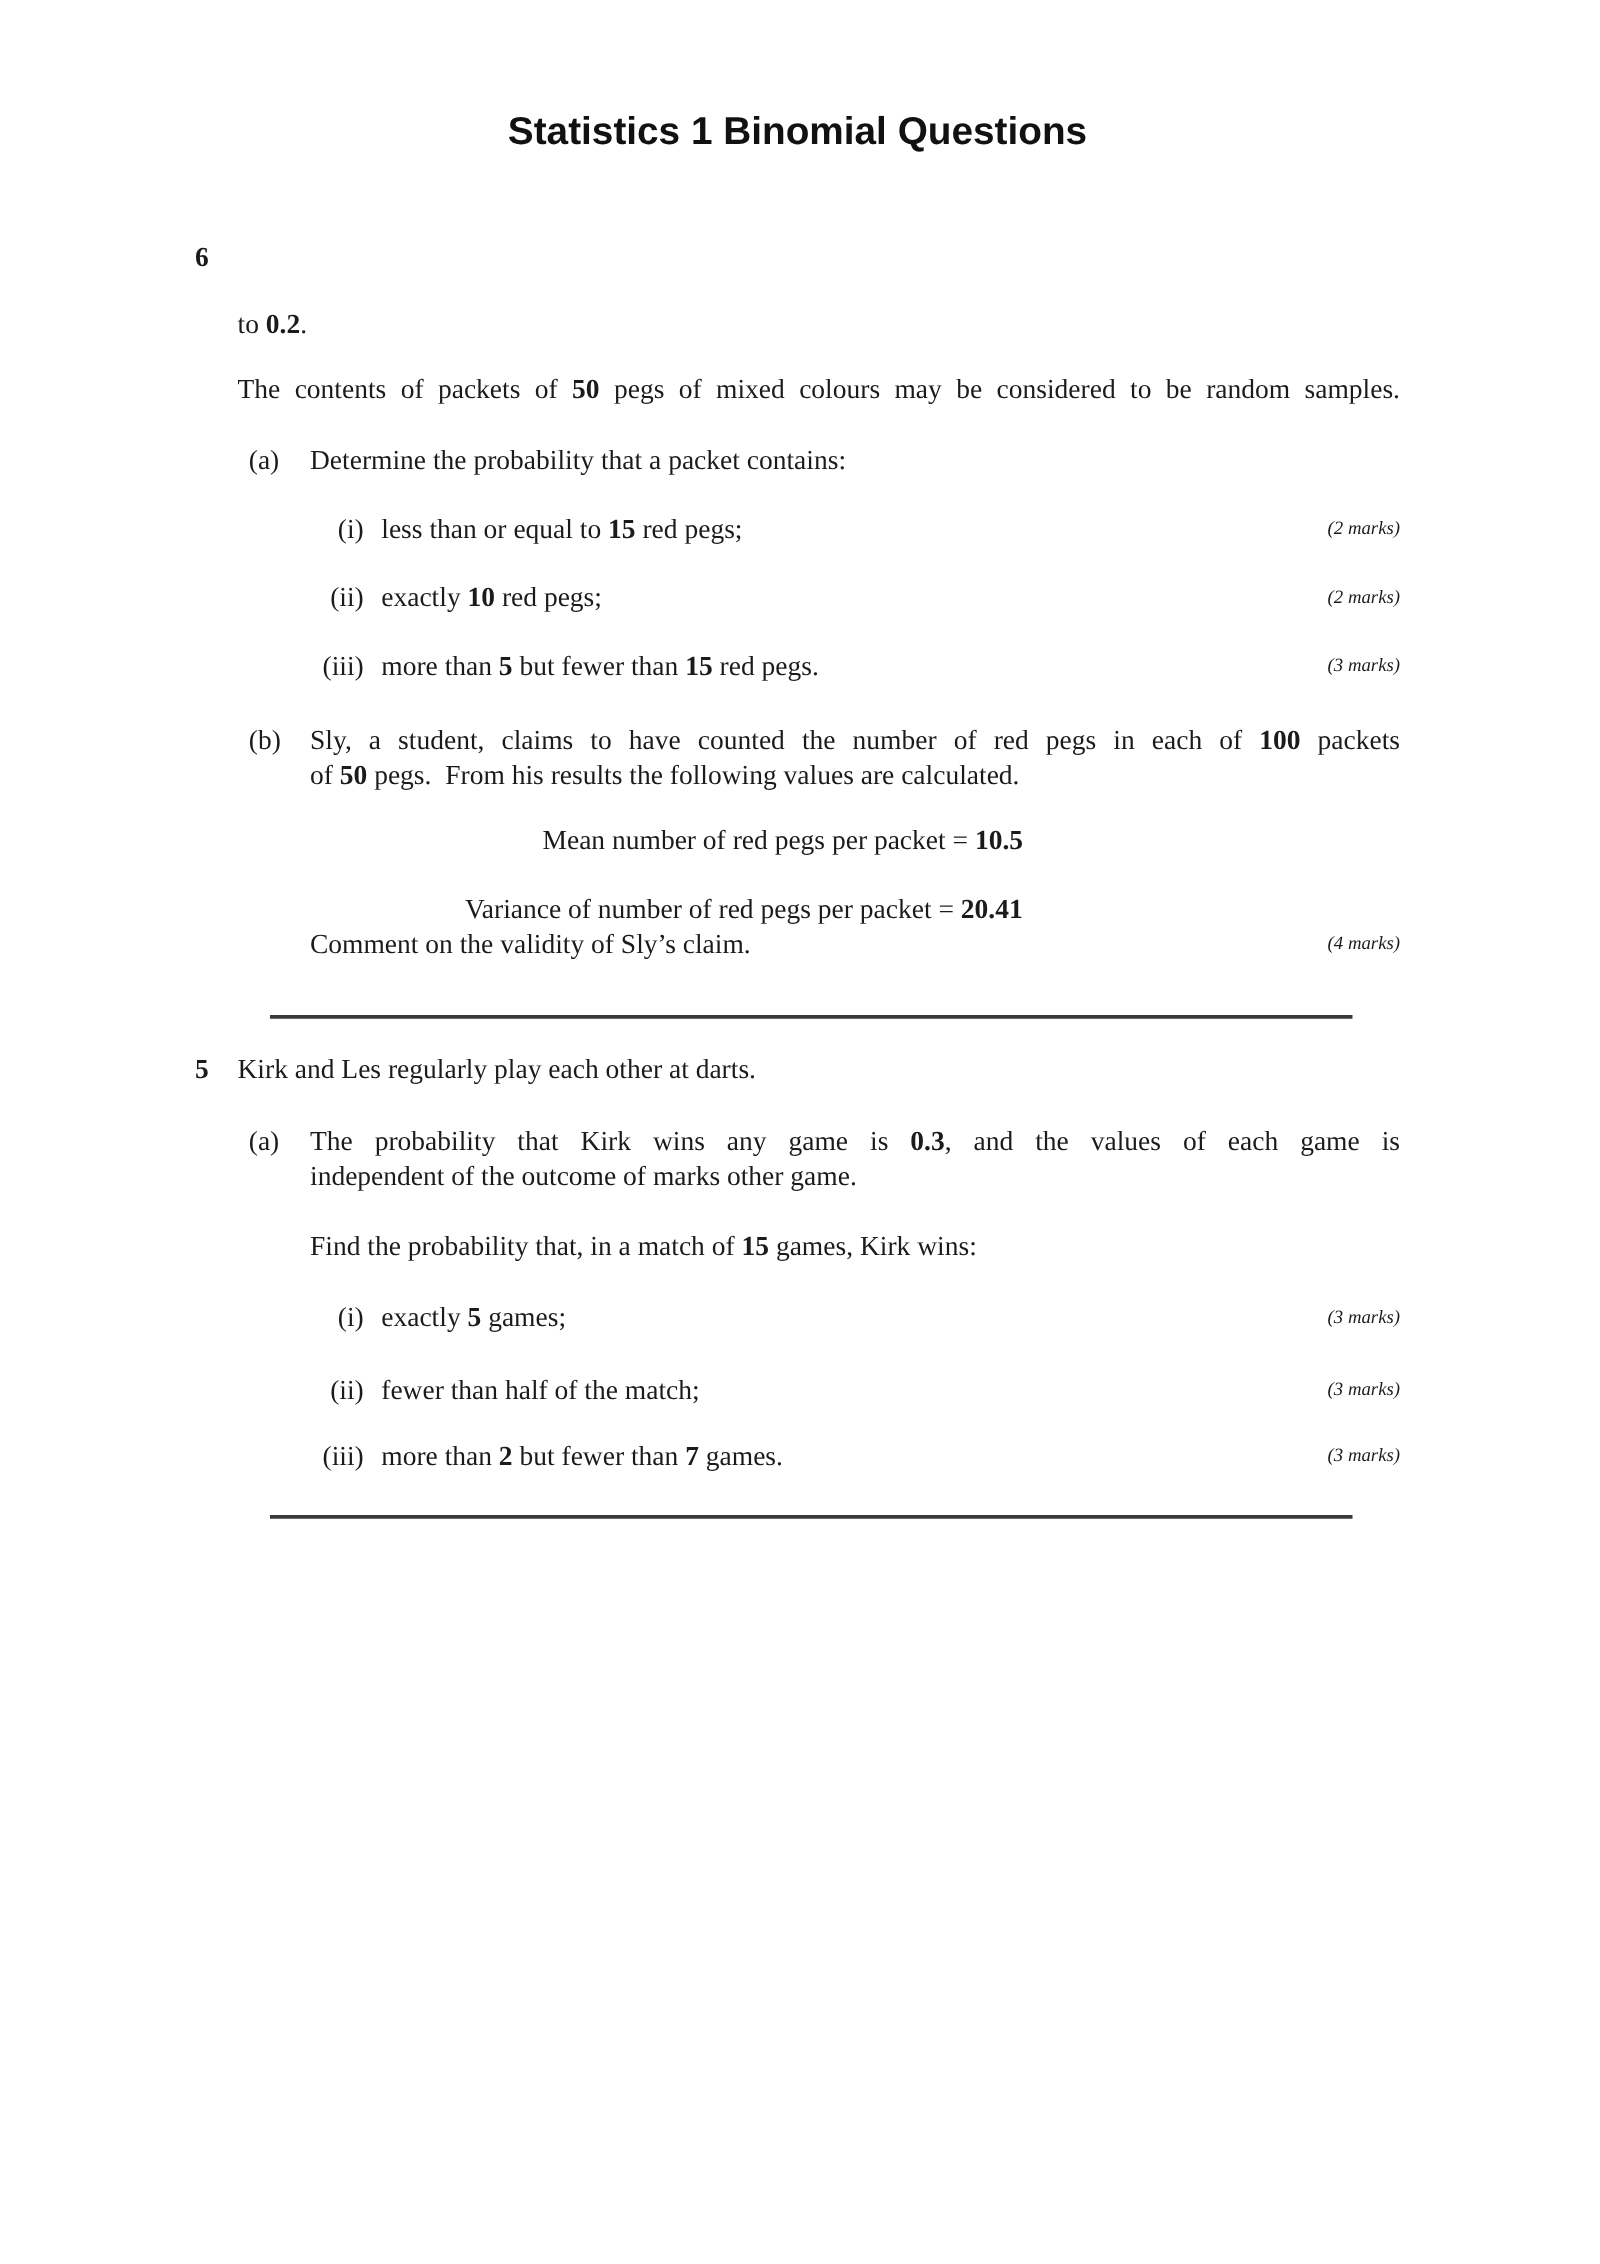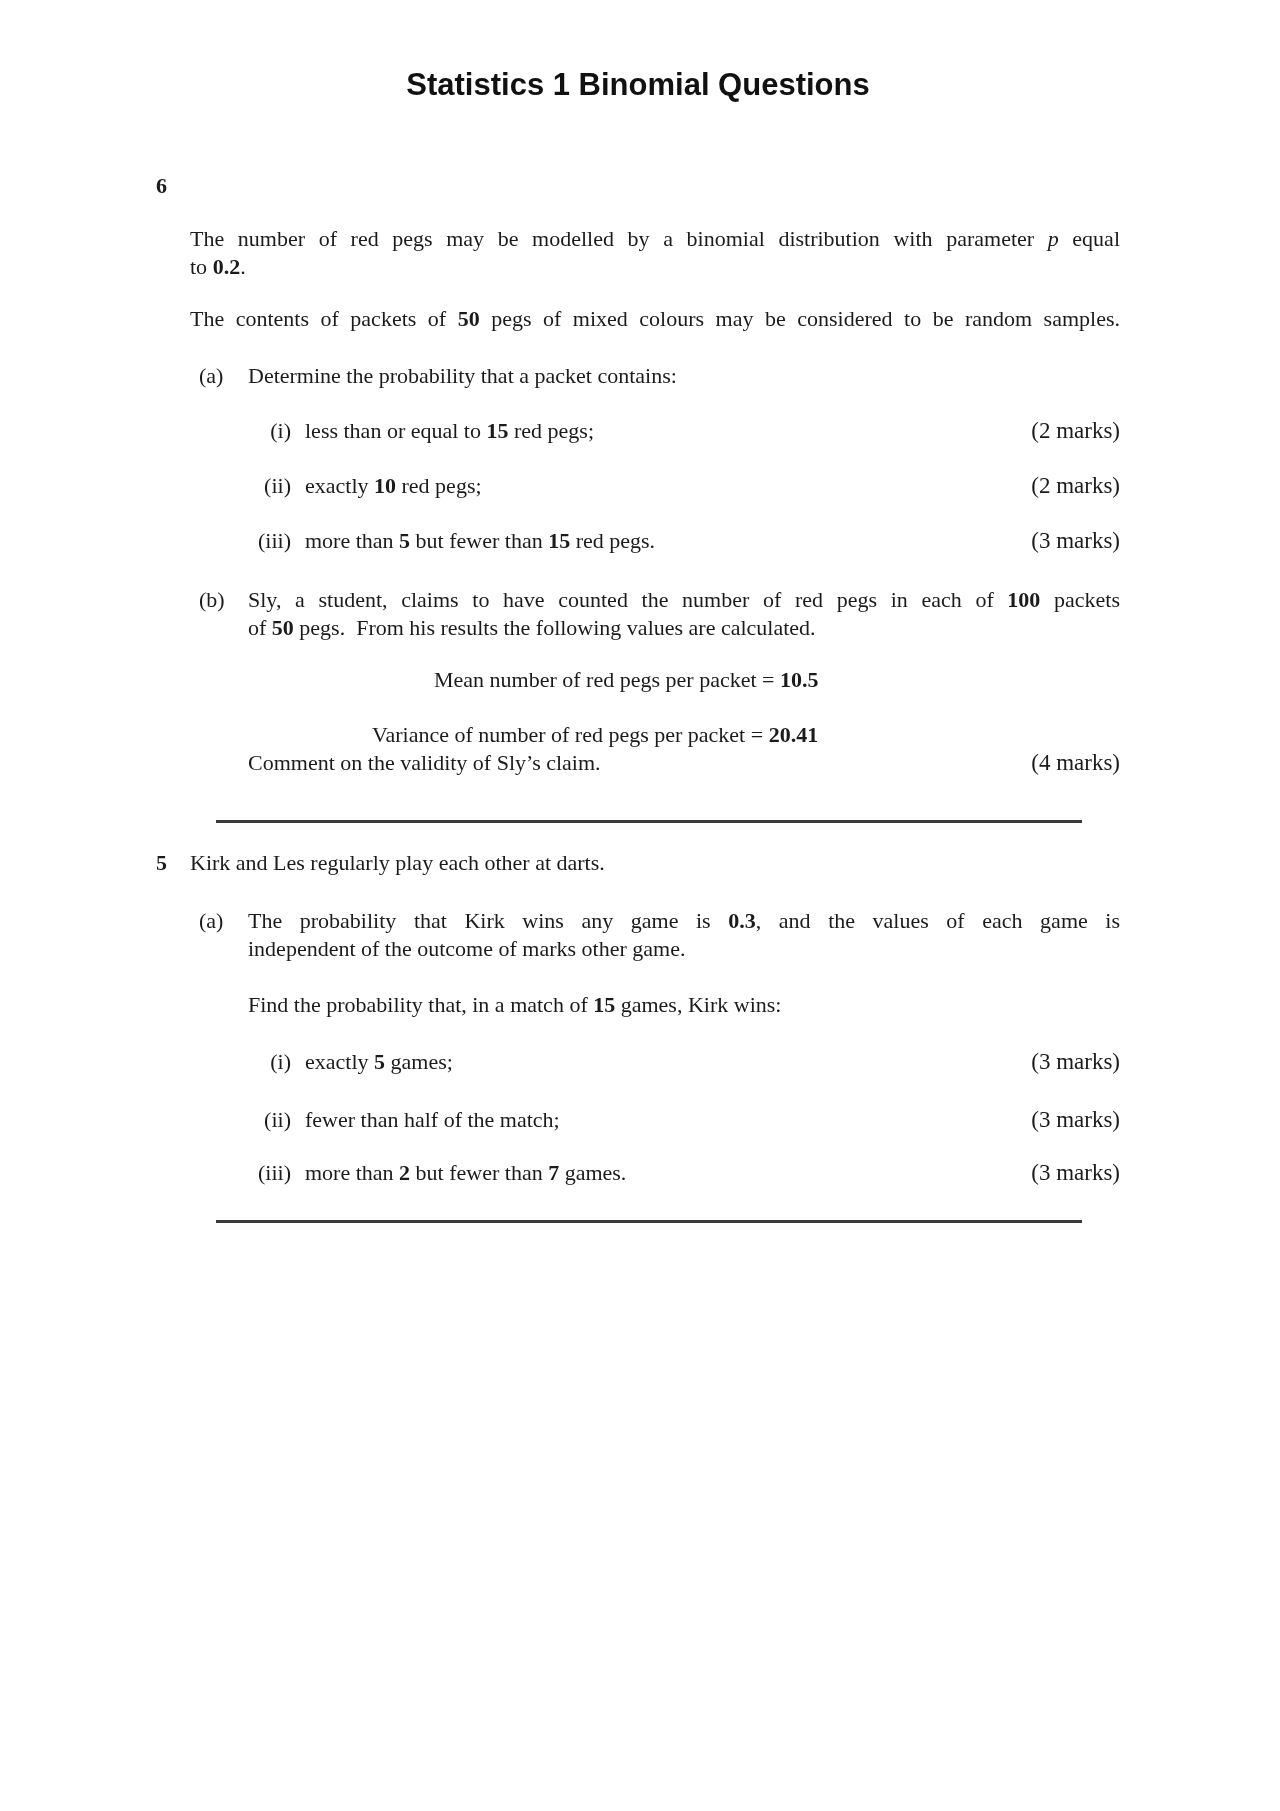--- a/index.html
+++ b/index.html
@@ -13,21 +13,21 @@
   }
   .page {
     position: relative;
     margin-left: 156px;
     width: 964px;
     font-size: 22px;
     line-height: 28px;
   }
   .title {
     margin: 0;
-    padding-top: 65px;
+    padding-top: 85px;
     text-align: center;
     font-family: "Liberation Sans", "DejaVu Sans", sans-serif;
     font-weight: 700;
     font-size: 31px;
     line-height: 40px;
     letter-spacing: 0px;
     color: #111111;
   }
   .line, .item-text, .part-text, .qintro, .eq, .comment-text { white-space: pre-wrap; }
   .just { text-align: justify; text-align-last: justify; }
@@ -39,21 +39,22 @@
 
   .part-row { display: flex; padding-left: 43px; }
   .part-label { width: 49px; flex-shrink: 0; }
   .part-content { flex: 1; }
 
   .item-row { display: flex; }
   .roman { width: 135px; text-align: right; flex-shrink: 0; }
   .item-text { margin-left: 14px; }
   .marks {
     margin-left: auto;
-    font-size: 23px;
+    font-style: italic;
+    font-size: 15px;
     flex-shrink: 0;
   }
 
   .comment-row { display: flex; padding-left: 92px; }
 
   .eq1 { margin-left: 278px; }
   .eq2 { margin-left: 216px; }
 
   .rule {
     margin-left: 60px;
@@ -92,21 +93,20 @@
   <h1 class="title">Statistics 1 Binomial Questions</h1>
 
   <section>
     <div class="qrow m-intro6">
       <span class="qnum">6</span>
     </div>
 
     <div class="qrow m-p1">
       <span class="qnum"></span>
       <div style="flex:1">
-        <div class="line just"><span>The number of red pegs may be modelled by a binomial distribution with parameter </span><span class="st-i">p</span><span> equal</span></div>
         <div class="line"><span>to </span><span class="st-b">0.2</span><span>.</span></div>
       </div>
     </div>
 
     <div class="qrow m-p2">
       <span class="qnum"></span>
       <div style="flex:1">
         <div class="line just"><span>The contents of packets of </span><span class="st-b">50</span><span> pegs of mixed colours may be considered to be random samples.</span></div>
       </div>
     </div>

